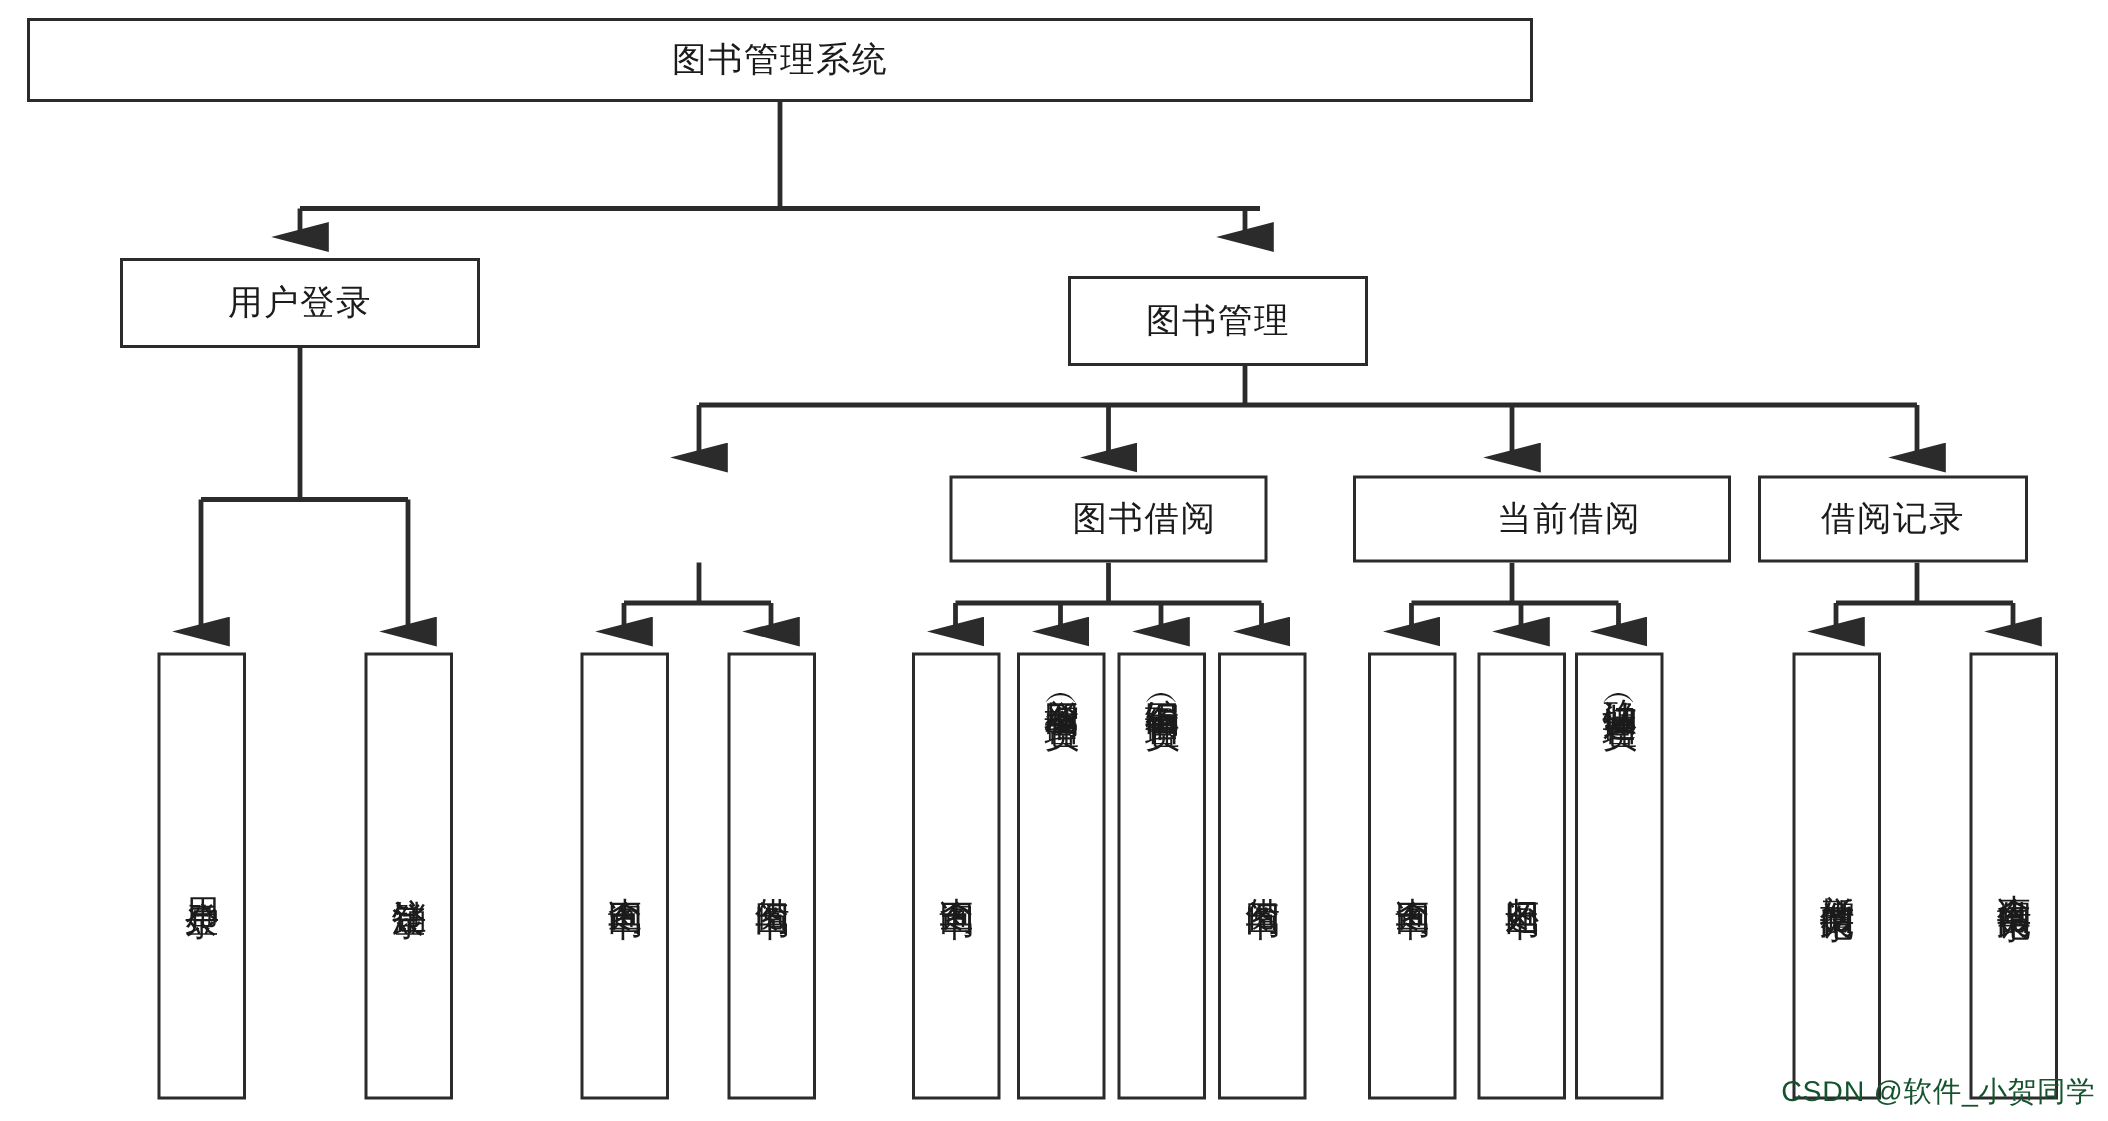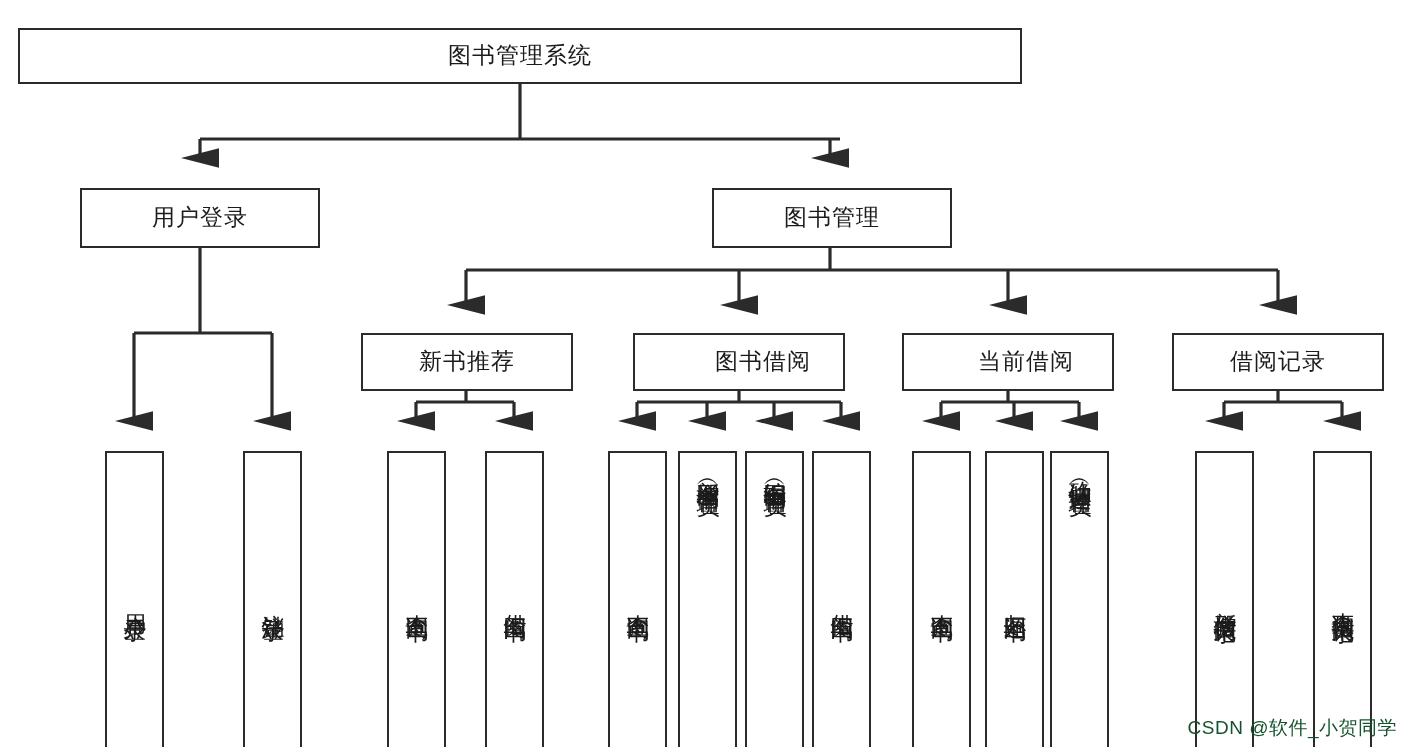--- a/index.html
+++ b/index.html
@@ -27,21 +27,20 @@
   }
   .node {
     position: absolute;
     box-sizing: border-box;
     background: #ffffff;
     border: 2px solid #2b2b2b;
     display: flex;
     align-items: center;
     justify-content: center;
     color: #1b1b1b;
-    margin-top: 16px;
   }
   .node.horizontal {
     font-size: 23px;
     letter-spacing: 1px;
     line-height: 1.1;
   }
   .node.vertical {
     font-size: 23px;
     line-height: 1.12;
     align-items: flex-start;
@@ -129,37 +128,34 @@
   </svg>
 
   <div class="node horizontal" style="left:18px; top:12px; width:1004px; height:56px;">
     <span class="node-label">图书管理系统</span>
   </div>
 
   <div class="node horizontal" style="left:80px; top:172px; width:240px; height:60px;">
     <span class="node-label">用户登录</span>
   </div>
 
-  <div class="node horizontal" style="left:712px; top:172px; width:240px; height:60px;">
+  <div class="node horizontal" style="left:712px; top:184px; width:200px; height:60px;">
     <span class="node-label">图书管理</span>
   </div>
 
-  <div class="node horizontal" style="left:361px; top:317px; width:212px; height:58px;">
-    <span class="node-label">新书推荐</span>
-  </div>
 
   <div class="node horizontal" style="left:633px; top:317px; width:212px; height:58px;padding-left:48px;">
     <span class="node-label">图书借阅</span>
   </div>
 
-  <div class="node horizontal" style="left:902px; top:317px; width:212px; height:58px;padding-left:36px;">
+  <div class="node horizontal" style="left:902px; top:317px; width:252px; height:58px;padding-left:36px;">
     <span class="node-label">当前借阅</span>
   </div>
 
-  <div class="node horizontal" style="left:1172px; top:317px; width:212px; height:58px;">
+  <div class="node horizontal" style="left:1172px; top:317px; width:180px; height:58px;">
     <span class="node-label">借阅记录</span>
   </div>
 
   <div class="node vertical centered" style="left:105px; top:435px; width:59px; height:298px;">
     <span class="node-label">用户登录</span>
   </div>
 
   <div class="node vertical centered" style="left:243px; top:435px; width:59px; height:298px;">
     <span class="node-label">注销登录</span>
   </div>

